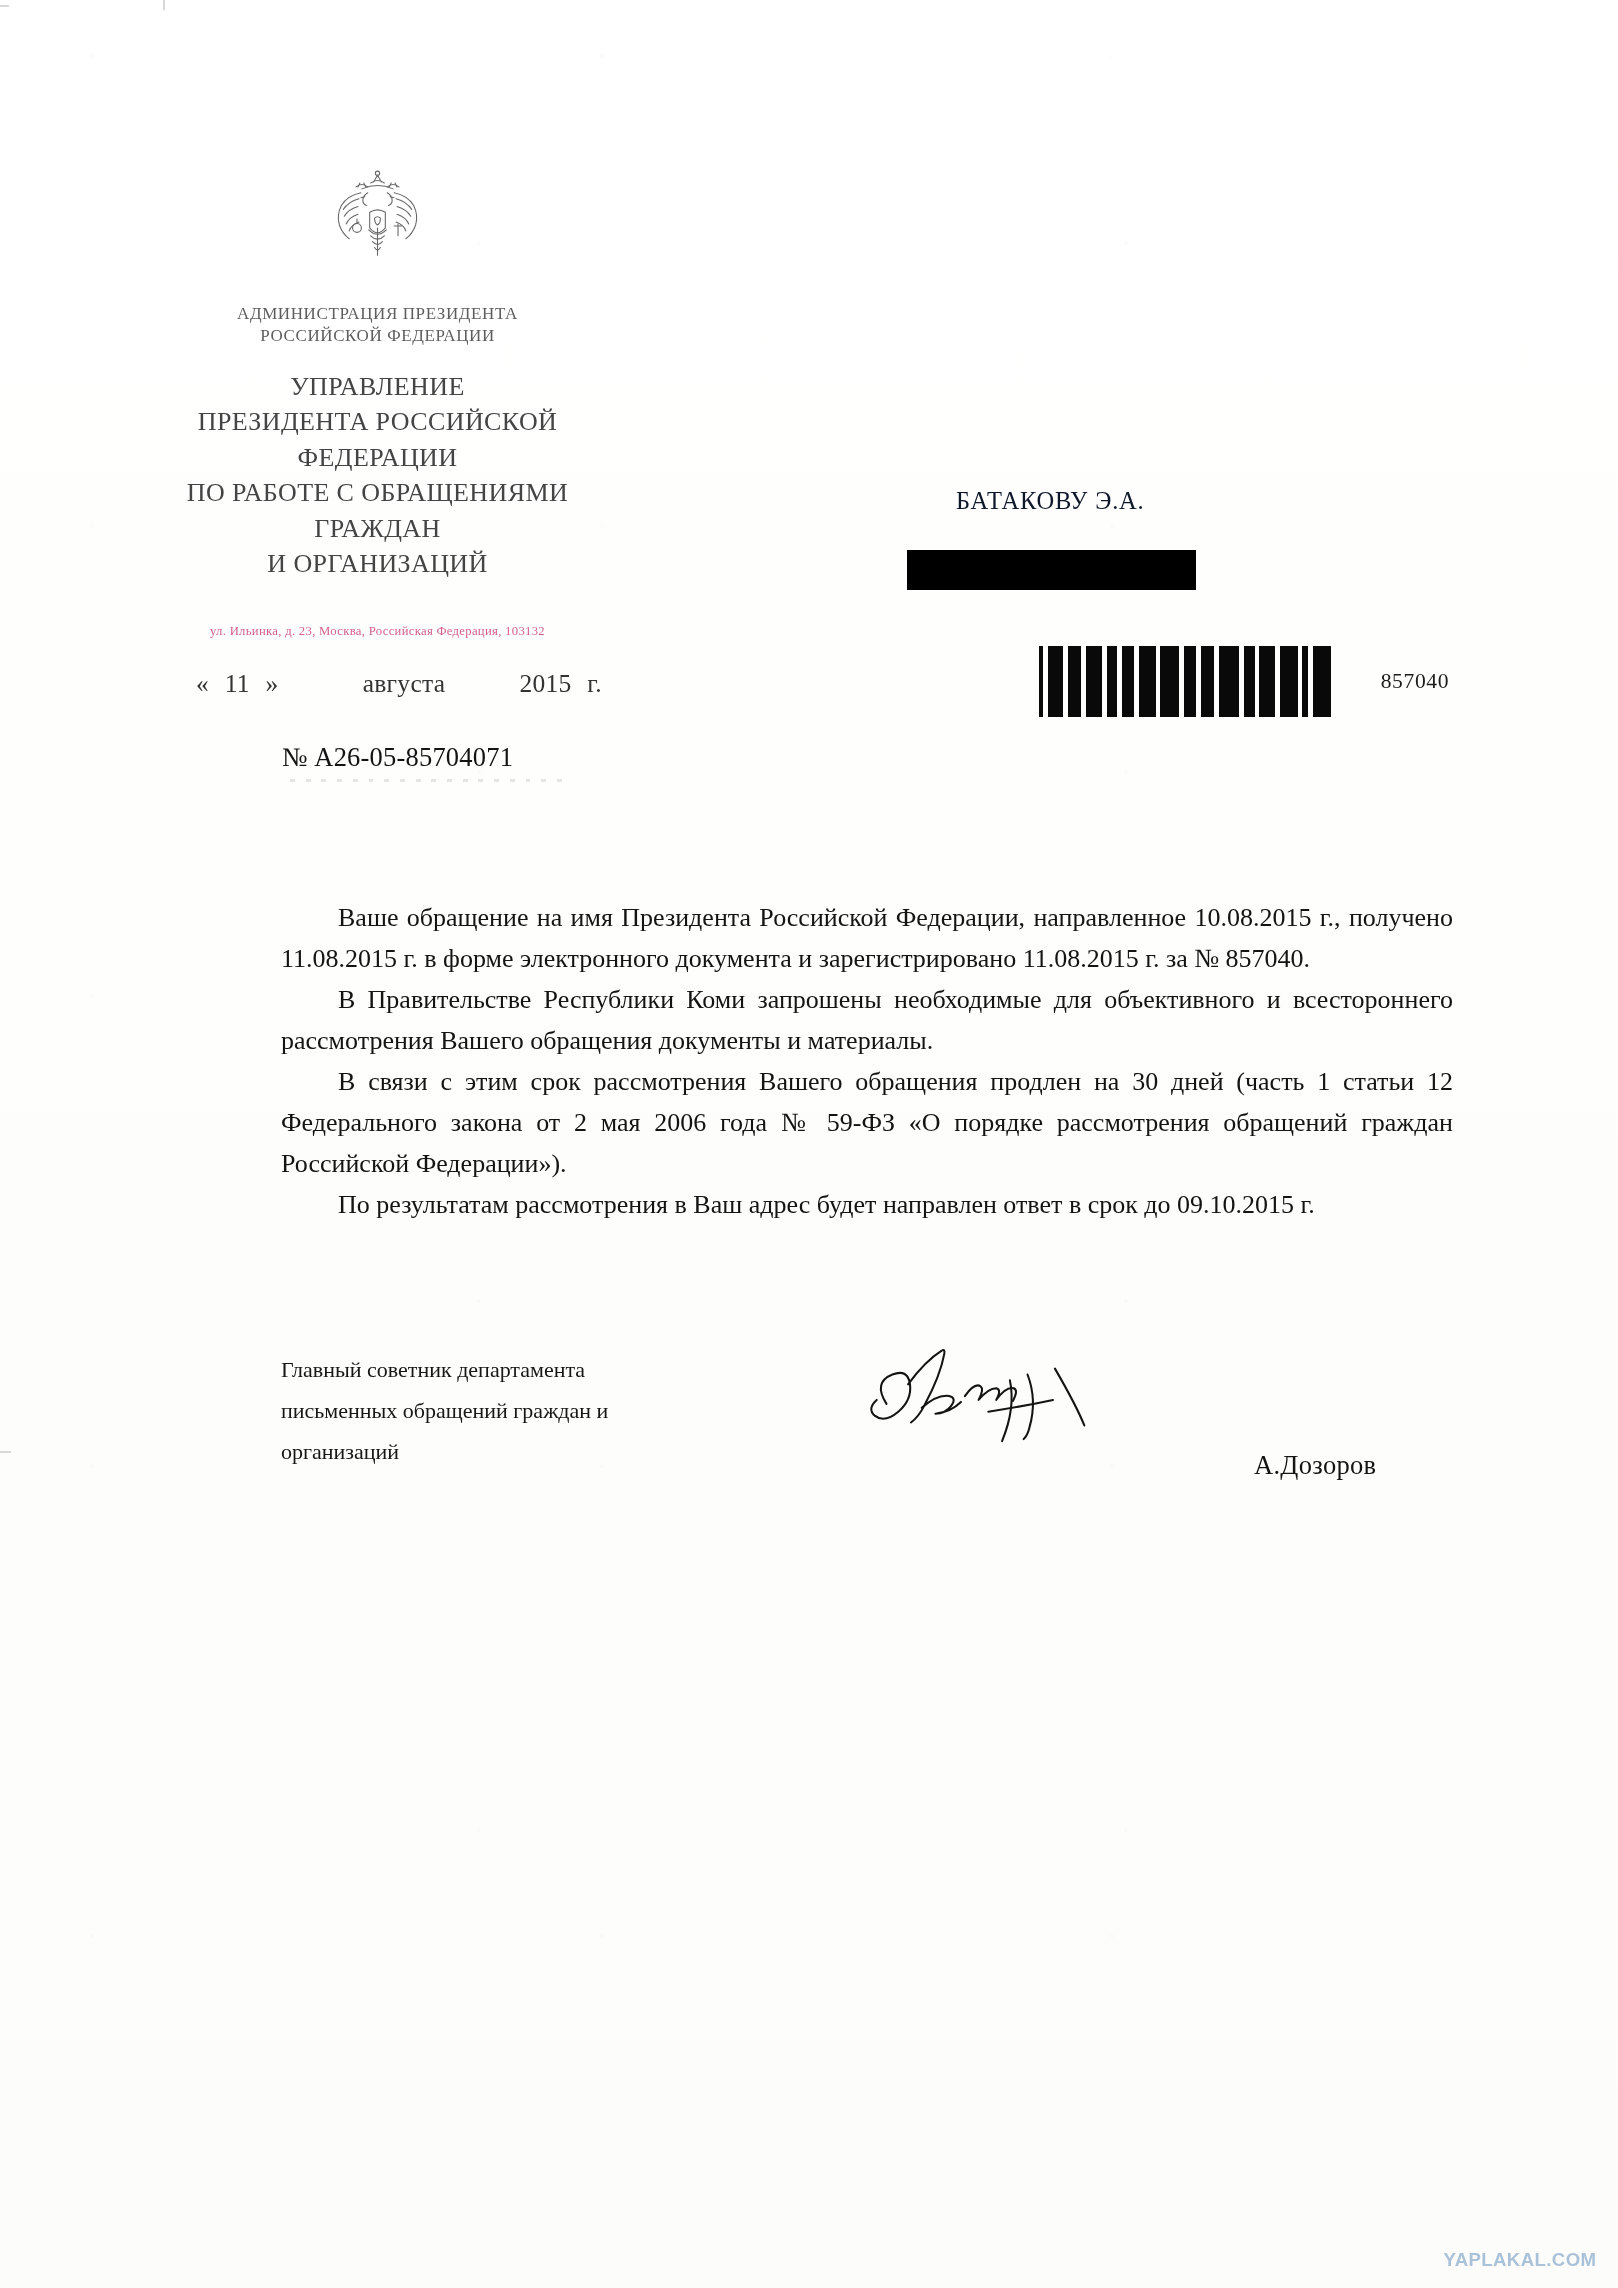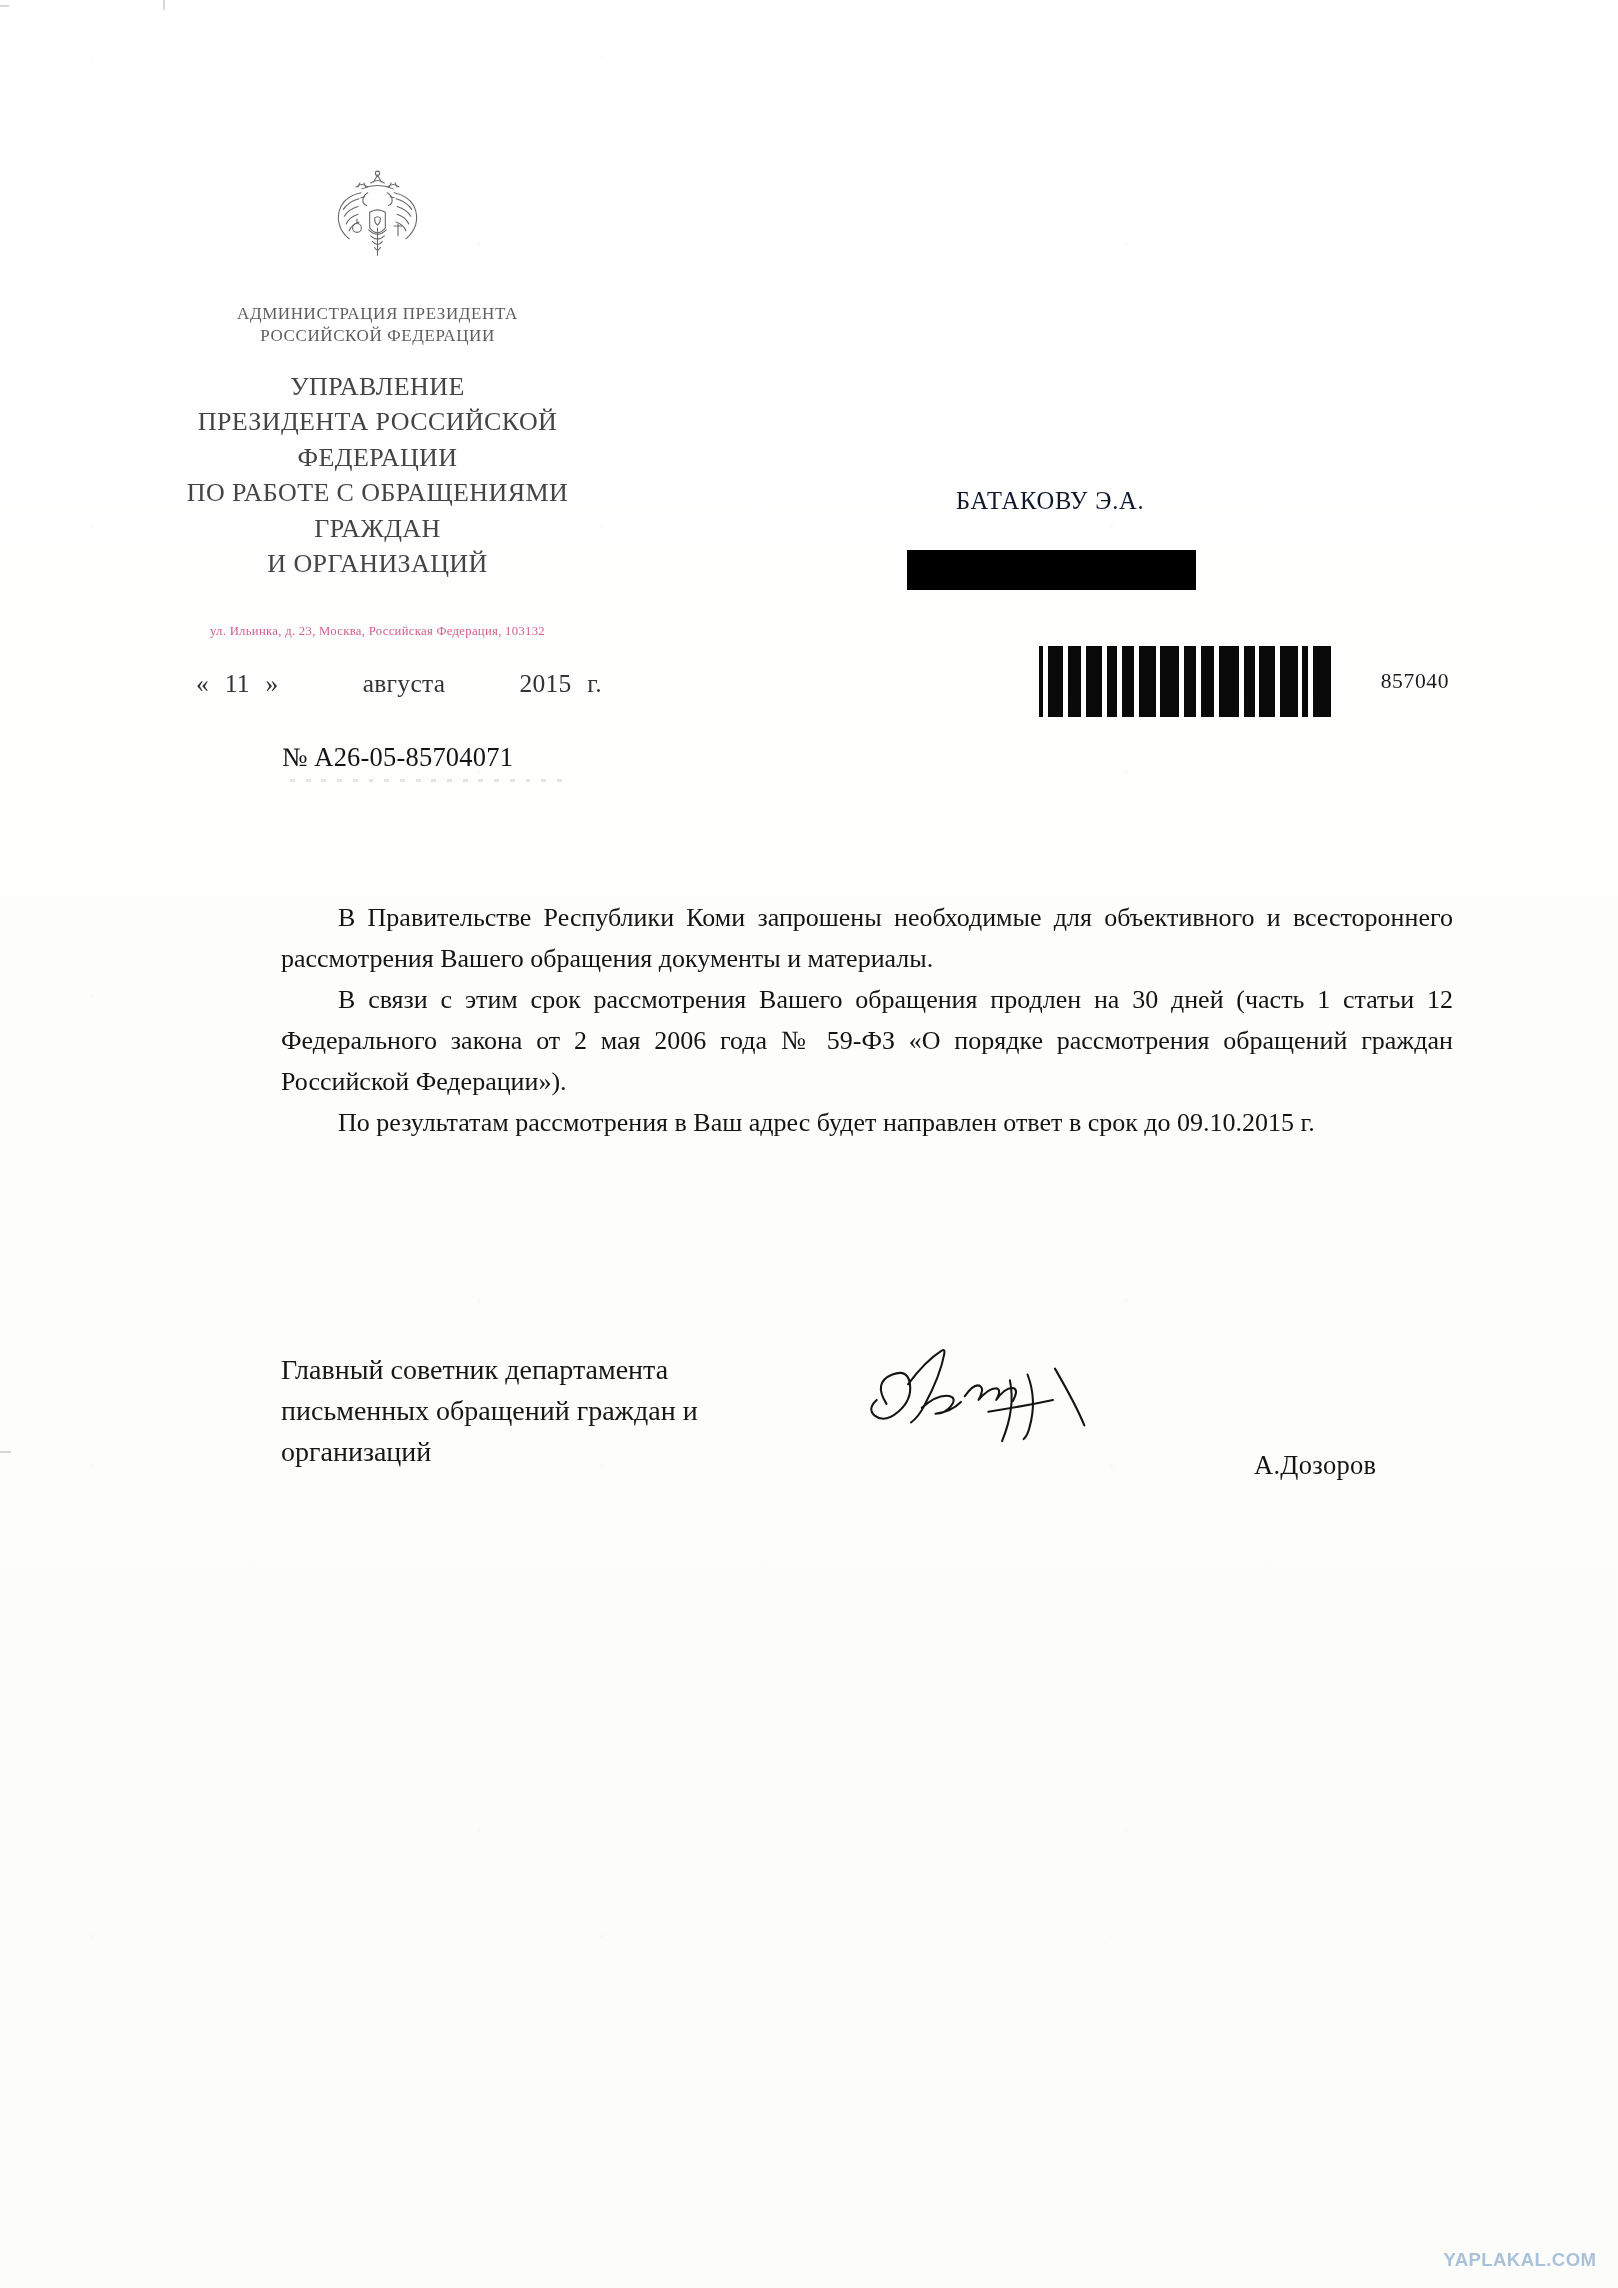--- a/index.html
+++ b/index.html
@@ -184,21 +184,21 @@
     margin: 0 0 0 0;
     text-indent: 57px;
   }
 
   
   #sig-title {
     position: absolute;
     left: 281px;
     top: 1349px;
     width: 549px;
-    font-size: 28px;
+    font-size: 22px;
     line-height: 41px;
     color: #171717;
   }
 
   #signature-mark {
     position: absolute;
     left: 863px;
     top: 1339px;
     width: 284px;
     height: 118px;
@@ -317,20 +317,21 @@
         <div class="bar" style="width: 10.8px;"></div>
         <div class="bar" style="width: 15.7px;"></div>
         <div class="bar" style="width: 17.6px;"></div>
         <div class="bar" style="width: 5.9px;"></div>
         <div class="bar" style="width: 17.6px;"></div>
       </div>
     <div id="barcode-number">857040</div>
   </div>
 
   <div id="body-text">
+    <p>Ваше обращение на имя Президента Российской Федерации, направленное 10.08.2015 г., получено 11.08.2015 г. в форме электронного документа и зарегистрировано 11.08.2015 г. за № 857040.</p>
     <p>В Правительстве Республики Коми  запрошены необходимые для объективного и всестороннего рассмотрения Вашего обращения документы и материалы.</p>
     <p>В связи с этим срок рассмотрения Вашего обращения продлен на 30 дней (часть 1 статьи 12 Федерального закона от 2 мая 2006 года № 59-ФЗ «О порядке рассмотрения обращений граждан Российской Федерации»).</p>
     <p>По результатам рассмотрения в Ваш адрес будет направлен ответ в срок до 09.10.2015 г.</p>
   </div>
 
   <div id="sig-title">
     <div>Главный советник департамента</div>
     <div>письменных обращений граждан и</div>
     <div>организаций</div>
   </div>

